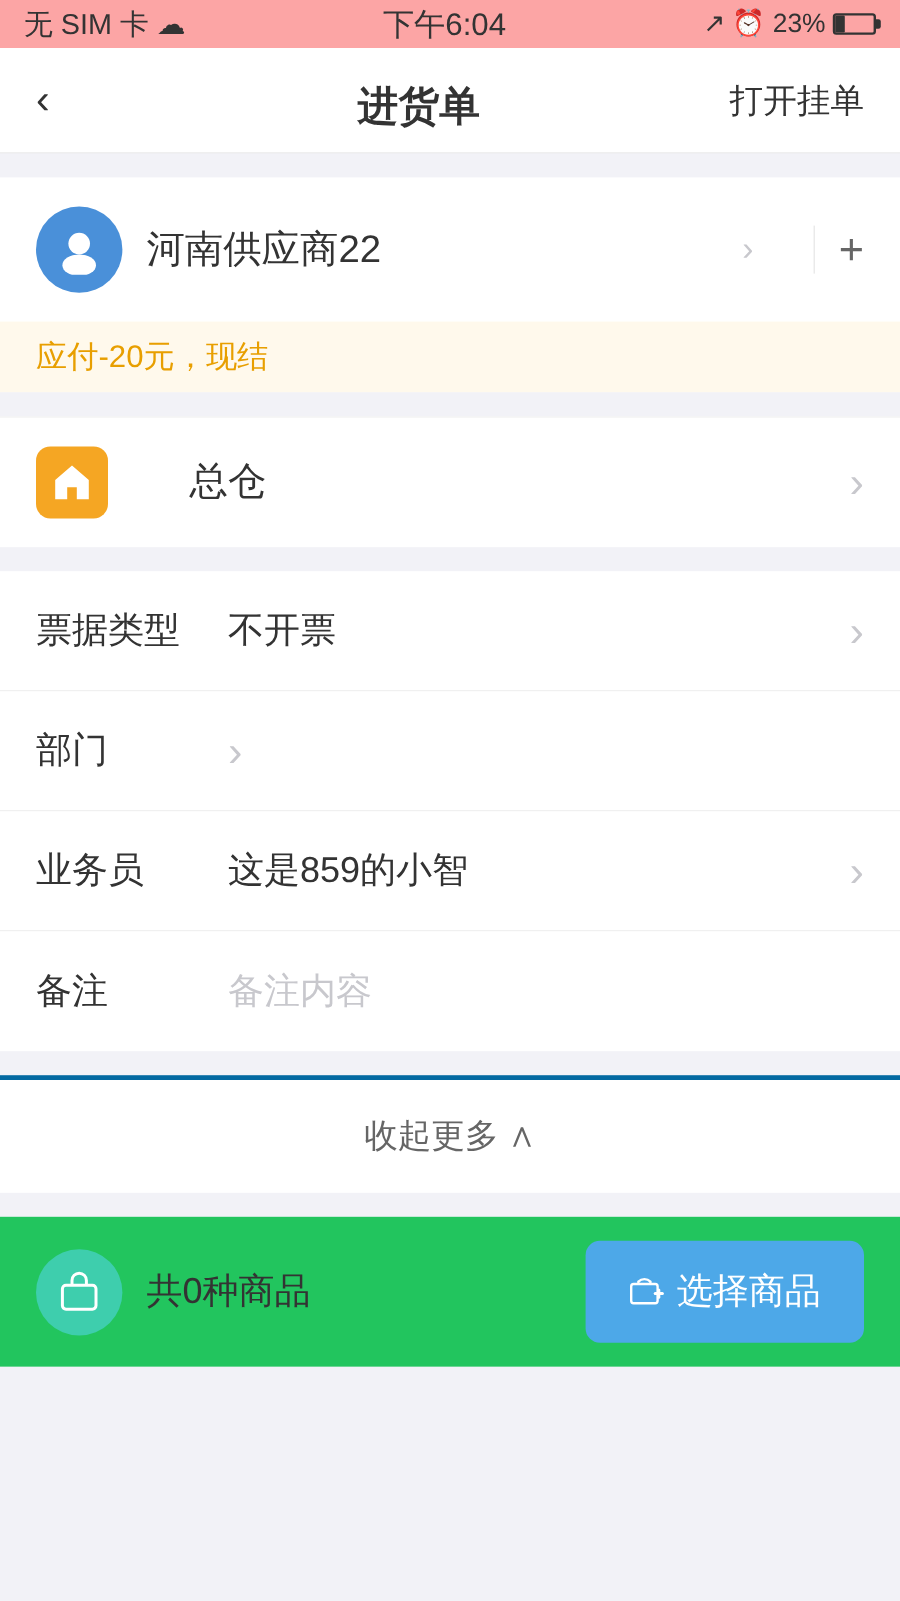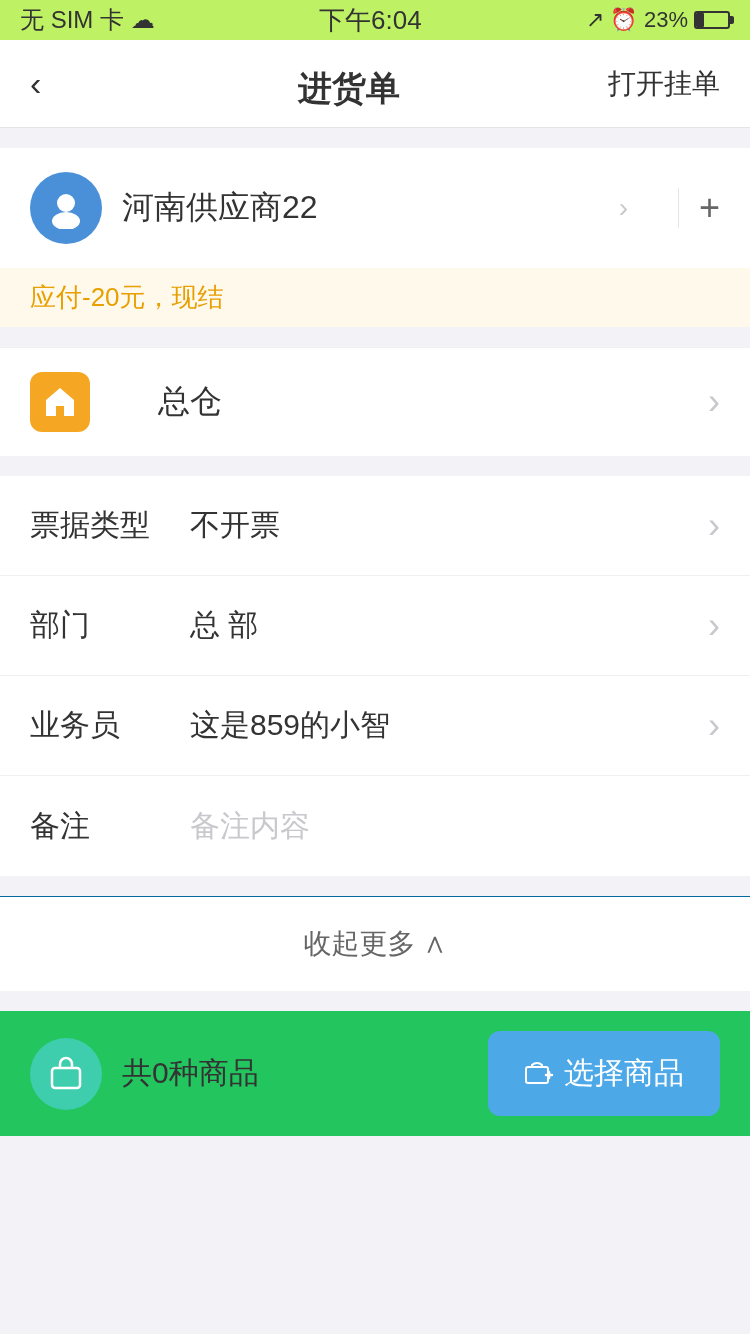--- a/index.html
+++ b/index.html
@@ -10,21 +10,21 @@
       background: #f2f2f7;
       font-family: -apple-system, 'PingFang SC', 'Microsoft YaHei', sans-serif;
       font-size: 28px;
       color: #333;
     }
 
     
     .status-bar {
       width: 750px;
       height: 40px;
-      background: #bef264;
+      background: #fca5a5;
       display: flex;
       align-items: center;
       justify-content: space-between;
       padding: 0 20px;
       font-size: 24px;
       color: #333;
     }
     .status-left { display: flex; align-items: center; gap: 8px; }
     .status-center { font-weight: 500; font-size: 26px; }
     .status-right { display: flex; align-items: center; gap: 6px; font-size: 22px; }
@@ -183,21 +183,21 @@
     }
 
     
     .collapse-row {
       background: #fff;
       display: flex;
       align-items: flex-end;
       justify-content: center;
       padding: 28px 0;
       margin-top: 20px;
-      border-top: 1px solid #0369a1;
+      border-top: 4px solid #0369a1;
       cursor: pointer;
     }
     .collapse-text {
       font-size: 28px;
       color: #666;
     }
 
     
     .bottom-bar {
       background: #22c55e;
@@ -302,21 +302,20 @@
 <div class="form-section">
 
   <div class="form-row">
     <div class="form-label">票据类型</div>
     <div class="form-value">不开票</div>
     <div class="form-arrow chevron"></div>
   </div>
 
   <div class="form-row">
     <div class="form-label">部门</div>
-    <div class="form-value">总 部</div>
     <div class="form-arrow chevron"></div>
   </div>
 
   <div class="form-row">
     <div class="form-label">业务员</div>
     <div class="form-value">这是859的小智</div>
     <div class="form-arrow chevron"></div>
   </div>
 
   <div class="form-row">

